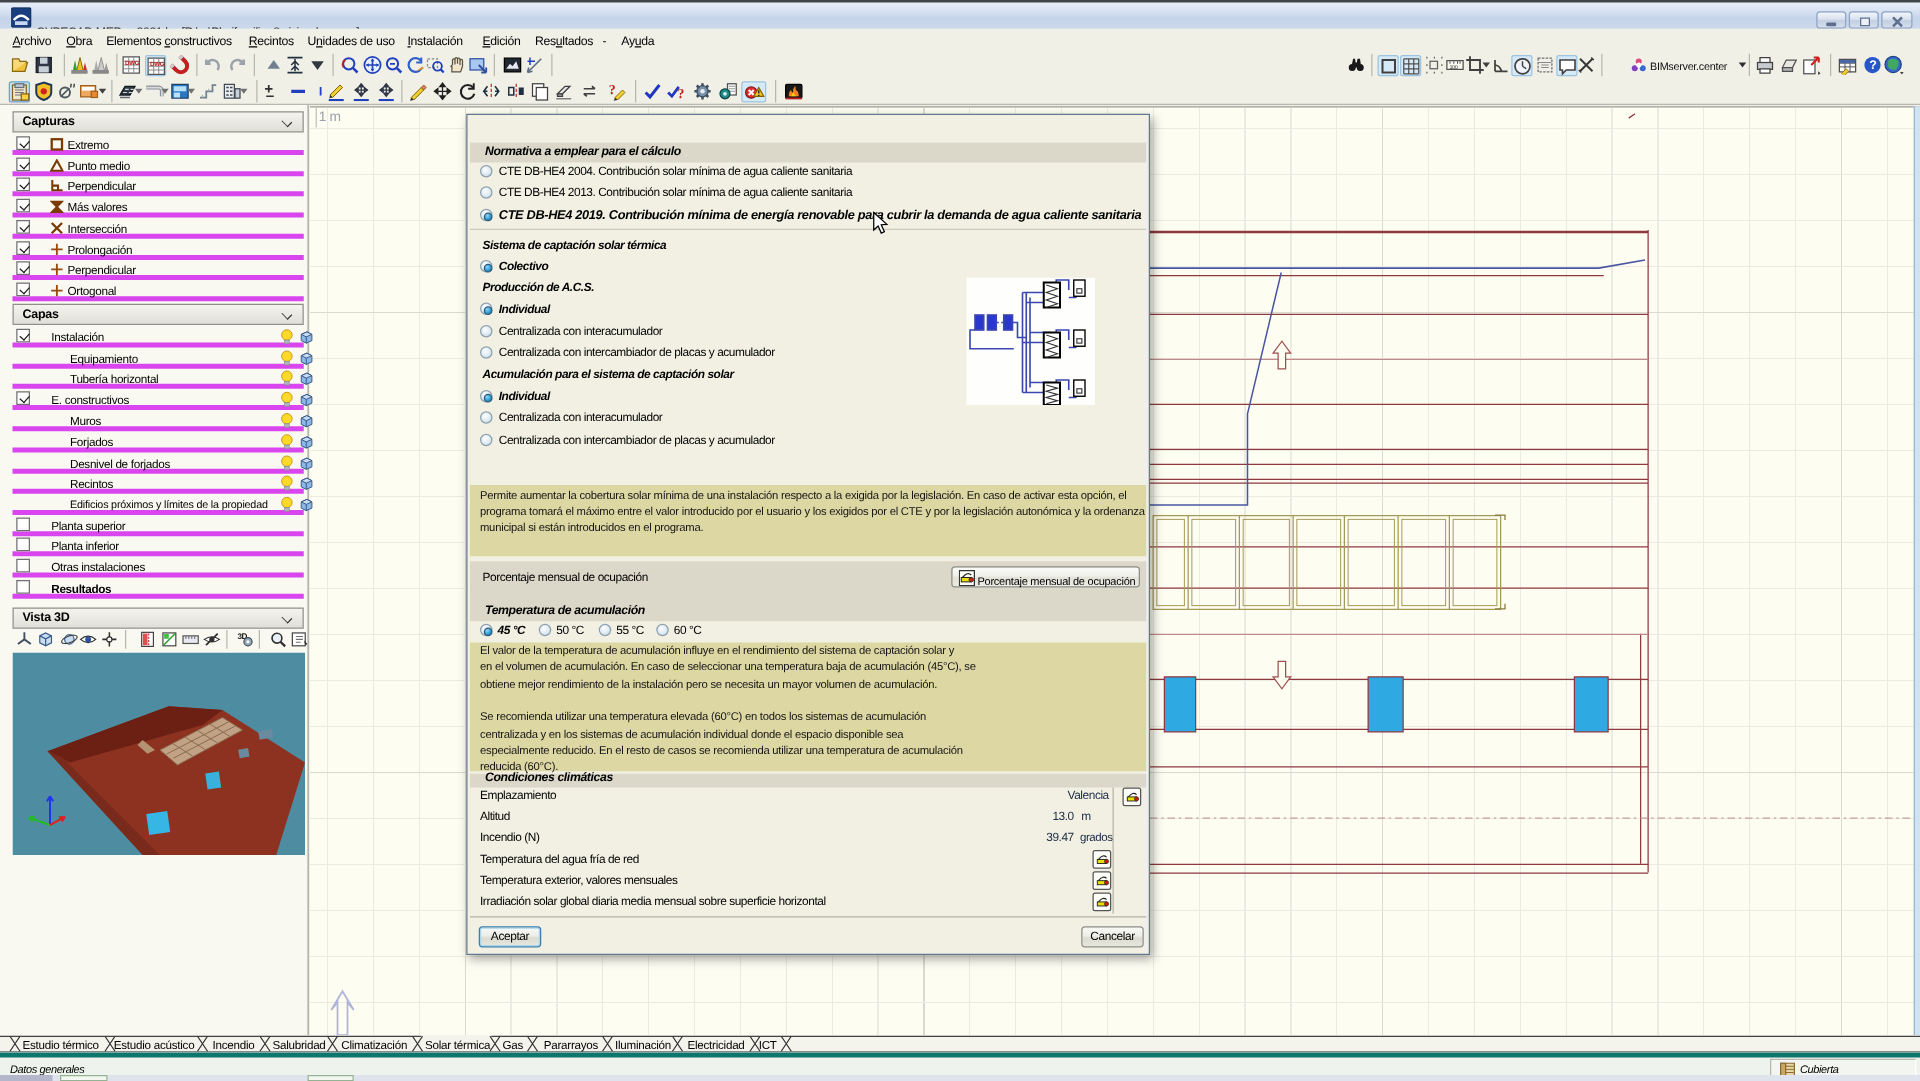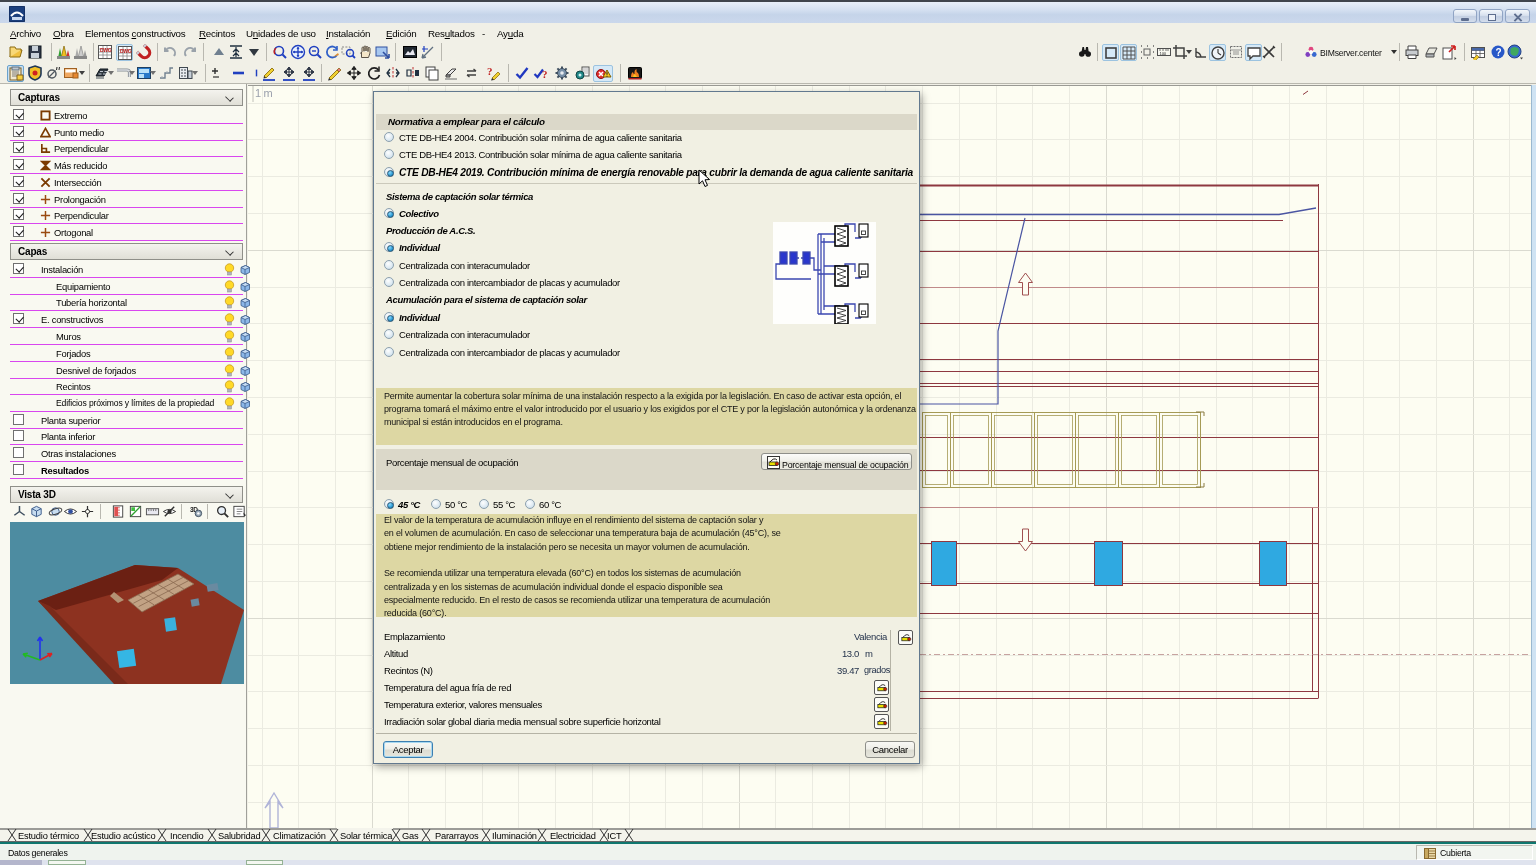--- a/index.html
+++ b/index.html
@@ -22,21 +22,21 @@
 .tsep { position:absolute; top:1px; width:1px; height:18px; background:#b9b8b0; }
 .ic { position:absolute; width:17px; height:17px; top:2px; }
 .ic svg { width:17px; height:17px; display:block; }
 .pressed { background:#c8e0f4; border:1px solid #6aa2cc; border-radius:2px; }
 .pressed2 { background:#d6e9f7; border:1px solid #9cc3e0; border-radius:2px; }
 
 
 #leftpanel { position:absolute; left:0; top:84px; width:247px; height:744px; background:#f9f9f1; border-right:1px solid #a0a09a; }
 .phdr { position:absolute; left:10px; width:233px; height:17px; background:linear-gradient(#f4f3ee,#e0dfd7); border:1px solid #8f8f89; font-weight:bold; font-size:10px; letter-spacing:-0.2px; line-height:15px; padding-left:7px; }
 .phdr:after { content:""; position:absolute; right:9px; top:4px; width:6px; height:6px; border-right:1.6px solid #333; border-bottom:1.6px solid #333; transform:rotate(45deg) scale(1,.75); }
-.prow { position:absolute; left:10px; width:233px; height:17px; border-bottom:1px solid #d946ef; }
+.prow { position:absolute; left:10px; width:233px; height:17px; border-bottom:4px solid #d946ef; }
 .cb { position:absolute; width:11px; height:11px; background:#fff; border:1px solid #707070; }
 .chk:before { content:""; position:absolute; left:1.5px; top:1.5px; width:6px; height:3.5px; border-left:1.8px solid #1a1a1a; border-bottom:1.8px solid #1a1a1a; transform:rotate(-48deg); }
 .rowtx { position:absolute; font-size:9.4px; letter-spacing:-0.25px; color:#000; top:3px; white-space:nowrap; }
 .capicon { position:absolute; left:30px; top:3px; width:11px; height:11px; }
 .bulb { position:absolute; left:214px; top:2px; }
 .cube { position:absolute; left:229px; top:2px; }
 
 
 #dialog { position:absolute; left:373px; top:91px; width:547px; height:673px;
   background:#f1f0e3; border:1px solid #62798f; box-shadow:2px 3px 8px rgba(0,0,0,.35); }
@@ -56,21 +56,21 @@
   background:radial-gradient(circle at 35% 30%, #8cd6f8, #2a9ad4 60%, #17527c); border:1px solid #2c5a78; }
 .dtx { position:absolute; font-size:9.5px; letter-spacing:-0.35px; white-space:nowrap; }
 .tanbox { position:absolute; left:2px; width:541px; background:#ddd7a3; }
 .tanbox div { position:absolute; left:8px; right:8px; font-size:9px; letter-spacing:-0.2px; color:#141414; white-space:nowrap; }
 .ebtn { position:absolute; width:15px; height:15px; background:#fcfcf8; border:1px solid #555; border-radius:2px; }
 .btn { position:absolute; height:17px; background:linear-gradient(#f8f8f5,#eeeee8 45%,#dcdcd2 55%,#e6e6dd);
   border:1px solid #8e8f8a; border-radius:3px; font-size:9.5px; letter-spacing:-0.3px; text-align:center; line-height:15px; }
 
 
 #tabbar { position:absolute; left:0; top:828px; width:1536px; height:14px; background:#f4f4ec; }
-#statusbar { position:absolute; left:0; top:842px; width:1536px; height:18px; background:#eff3ee; border-top:2px solid #0f766e; }
+#statusbar { position:absolute; left:0; top:842px; width:1536px; height:18px; background:#eff3ee; border-top:4px solid #0f766e;font-style:italic; }
 #bottomstrip { position:absolute; left:0; top:860px; width:1536px; height:5px; background:#dfe3ee; }
 .tabtx { position:absolute; top:3px; font-size:9.3px; letter-spacing:-0.2px; color:#000; white-space:nowrap; }
 </style>
 </head>
 <body>
 
 <div id="titlebar">
   <svg class="abs" style="left:9px;top:4px" width="16" height="16" viewBox="0 0 16 16">
     <rect x="0" y="0" width="16" height="16" rx="2" fill="#1a3f7e" stroke="#0c2450"></rect>
     <path d="M2 10 Q8 3 14 10" fill="none" stroke="#fff" stroke-width="2"></path>
@@ -711,21 +711,21 @@
       <svg class="capicon" viewBox="0 0 12 12">
         <path d="M2 1 L2 10 L11 10 M7 10 L7 6 L2 6" fill="none" stroke="#7b3b00" stroke-width="1.8"></path>
       </svg>
       <span class="rowtx" style="left:44px">Perpendicular</span>
     </div>
   <div class="prow" style="top:73px">
       <div class="cb chk" style="left:3px;top:2px"></div>
       <svg class="capicon" viewBox="0 0 12 12">
         <path d="M1.5 1.5 h9 l-9 9 h9 z" fill="#7b3b00" stroke="#7b3b00" stroke-width="1.5"></path>
       </svg>
-      <span class="rowtx" style="left:44px">Más reducido</span>
+      <span class="rowtx" style="left:44px">Más valores</span>
     </div>
   <div class="prow" style="top:90px">
       <div class="cb chk" style="left:3px;top:2px"></div>
       <svg class="capicon" viewBox="0 0 12 12">
         <path d="M1.5 1.5 L10.5 10.5 M10.5 1.5 L1.5 10.5" stroke="#7b3b00" stroke-width="2"></path>
       </svg>
       <span class="rowtx" style="left:44px">Intersección</span>
     </div>
   <div class="prow" style="top:107px">
       <div class="cb chk" style="left:3px;top:2px"></div>
@@ -1087,45 +1087,51 @@
       <svg class="abs" style="left:5px;top:2px" width="13" height="13" viewBox="0 0 13 13">
         <rect x="0.5" y="0.5" width="12" height="12" fill="#fffef8" stroke="#333"></rect>
         <rect x="2" y="6" width="8" height="3.5" fill="#e8e000" stroke="#222" stroke-width="0.8"></rect>
         <circle cx="10" cy="7.7" r="1.8" fill="#cc2200" stroke="#222" stroke-width="0.6"></circle>
         <path d="M3 6 Q7 1 10 4" fill="none" stroke="#222" stroke-width="1"></path>
       </svg>
       <span style="position:absolute;left:20px;top:4px;white-space:nowrap;font-size:8.8px;letter-spacing:-0.2px">Porcentaje mensual de ocupación</span>
     </div>
   </div>
 
+  <div class="gbar" style="top:390px;height:15px">
+      <span class="dlgbold" style="position:absolute;left:12px;top:1px">Temperatura de acumulación</span>
+    </div>
   <div class="radio sel" style="left:10px;top:407px"></div>
     <span class="dtx dlgbold" style="left:24px;top:407px">45 °C</span>
   <div class="radio" style="left:57px;top:407px"></div>
     <span class="dtx" style="left:71px;top:407px">50 °C</span>
   <div class="radio" style="left:105px;top:407px"></div>
     <span class="dtx" style="left:119px;top:407px">55 °C</span>
   <div class="radio" style="left:151px;top:407px"></div>
     <span class="dtx" style="left:165px;top:407px">60 °C</span>
   <div class="tanbox" style="top:422px;height:103px">
     <div style="top:1px">El valor de la temperatura de acumulación influye en el rendimiento del sistema de captación solar y</div>
     <div style="top:14px">en el volumen de acumulación. En caso de seleccionar una temperatura baja de acumulación (45°C), se</div>
     <div style="top:28px">obtiene mejor rendimiento de la instalación pero se necesita un mayor volumen de acumulación.</div>
     <div style="top:54px">Se recomienda utilizar una temperatura elevada (60°C) en todos los sistemas de acumulación</div>
     <div style="top:68px">centralizada y en los sistemas de acumulación individual donde el espacio disponible sea</div>
     <div style="top:81px">especialmente reducido. En el resto de casos se recomienda utilizar una temperatura de acumulación</div>
     <div style="top:94px">reducida (60°C).</div>
   </div>
 
+  <div class="gbar" style="top:527px;height:11px">
+      <span class="dlgbold" style="position:absolute;left:12px;top:-2px">Condiciones climáticas</span>
+    </div>
   <div class="abs" style="left:516px;top:538px;width:1px;height:101px;background:#b5b3a5"></div>
   <span class="dtx" style="left:10px;top:539px">Emplazamiento</span>
     <span class="dtx" style="left:413px;top:539px;width:100px;text-align:right;color:#1d2c46">Valencia</span>
   <span class="dtx" style="left:10px;top:556px">Altitud</span>
     <span class="dtx" style="left:385px;top:556px;width:100px;text-align:right;color:#1d2c46">13.0</span>
     <span class="dtx" style="left:491px;top:556px;color:#1d2c46">m</span>
-  <span class="dtx" style="left:10px;top:573px">Recintos (N)</span>
+  <span class="dtx" style="left:10px;top:573px">Incendio (N)</span>
     <span class="dtx" style="left:385px;top:573px;width:100px;text-align:right;color:#1d2c46">39.47</span>
     <span class="dtx" style="left:490px;top:573px;color:#1d2c46;font-size:9.2px">grados</span>
   <span class="dtx" style="left:10px;top:590px">Temperatura del agua fría de red</span>
   <span class="dtx" style="left:10px;top:607px">Temperatura exterior, valores mensuales</span>
   <span class="dtx" style="left:10px;top:624px">Irradiación solar global diaria media mensual sobre superficie horizontal</span>
 
   <div class="ebtn" style="left:524px;top:538px">
       <svg style="position:absolute;left:0.5px;top:0.5px" width="12" height="12" viewBox="0 0 13 13">
         <rect x="2" y="6" width="8" height="3.5" fill="#e8e000" stroke="#222" stroke-width="0.8"></rect>
         <circle cx="10" cy="7.7" r="1.8" fill="#cc2200" stroke="#222" stroke-width="0.6"></circle>

